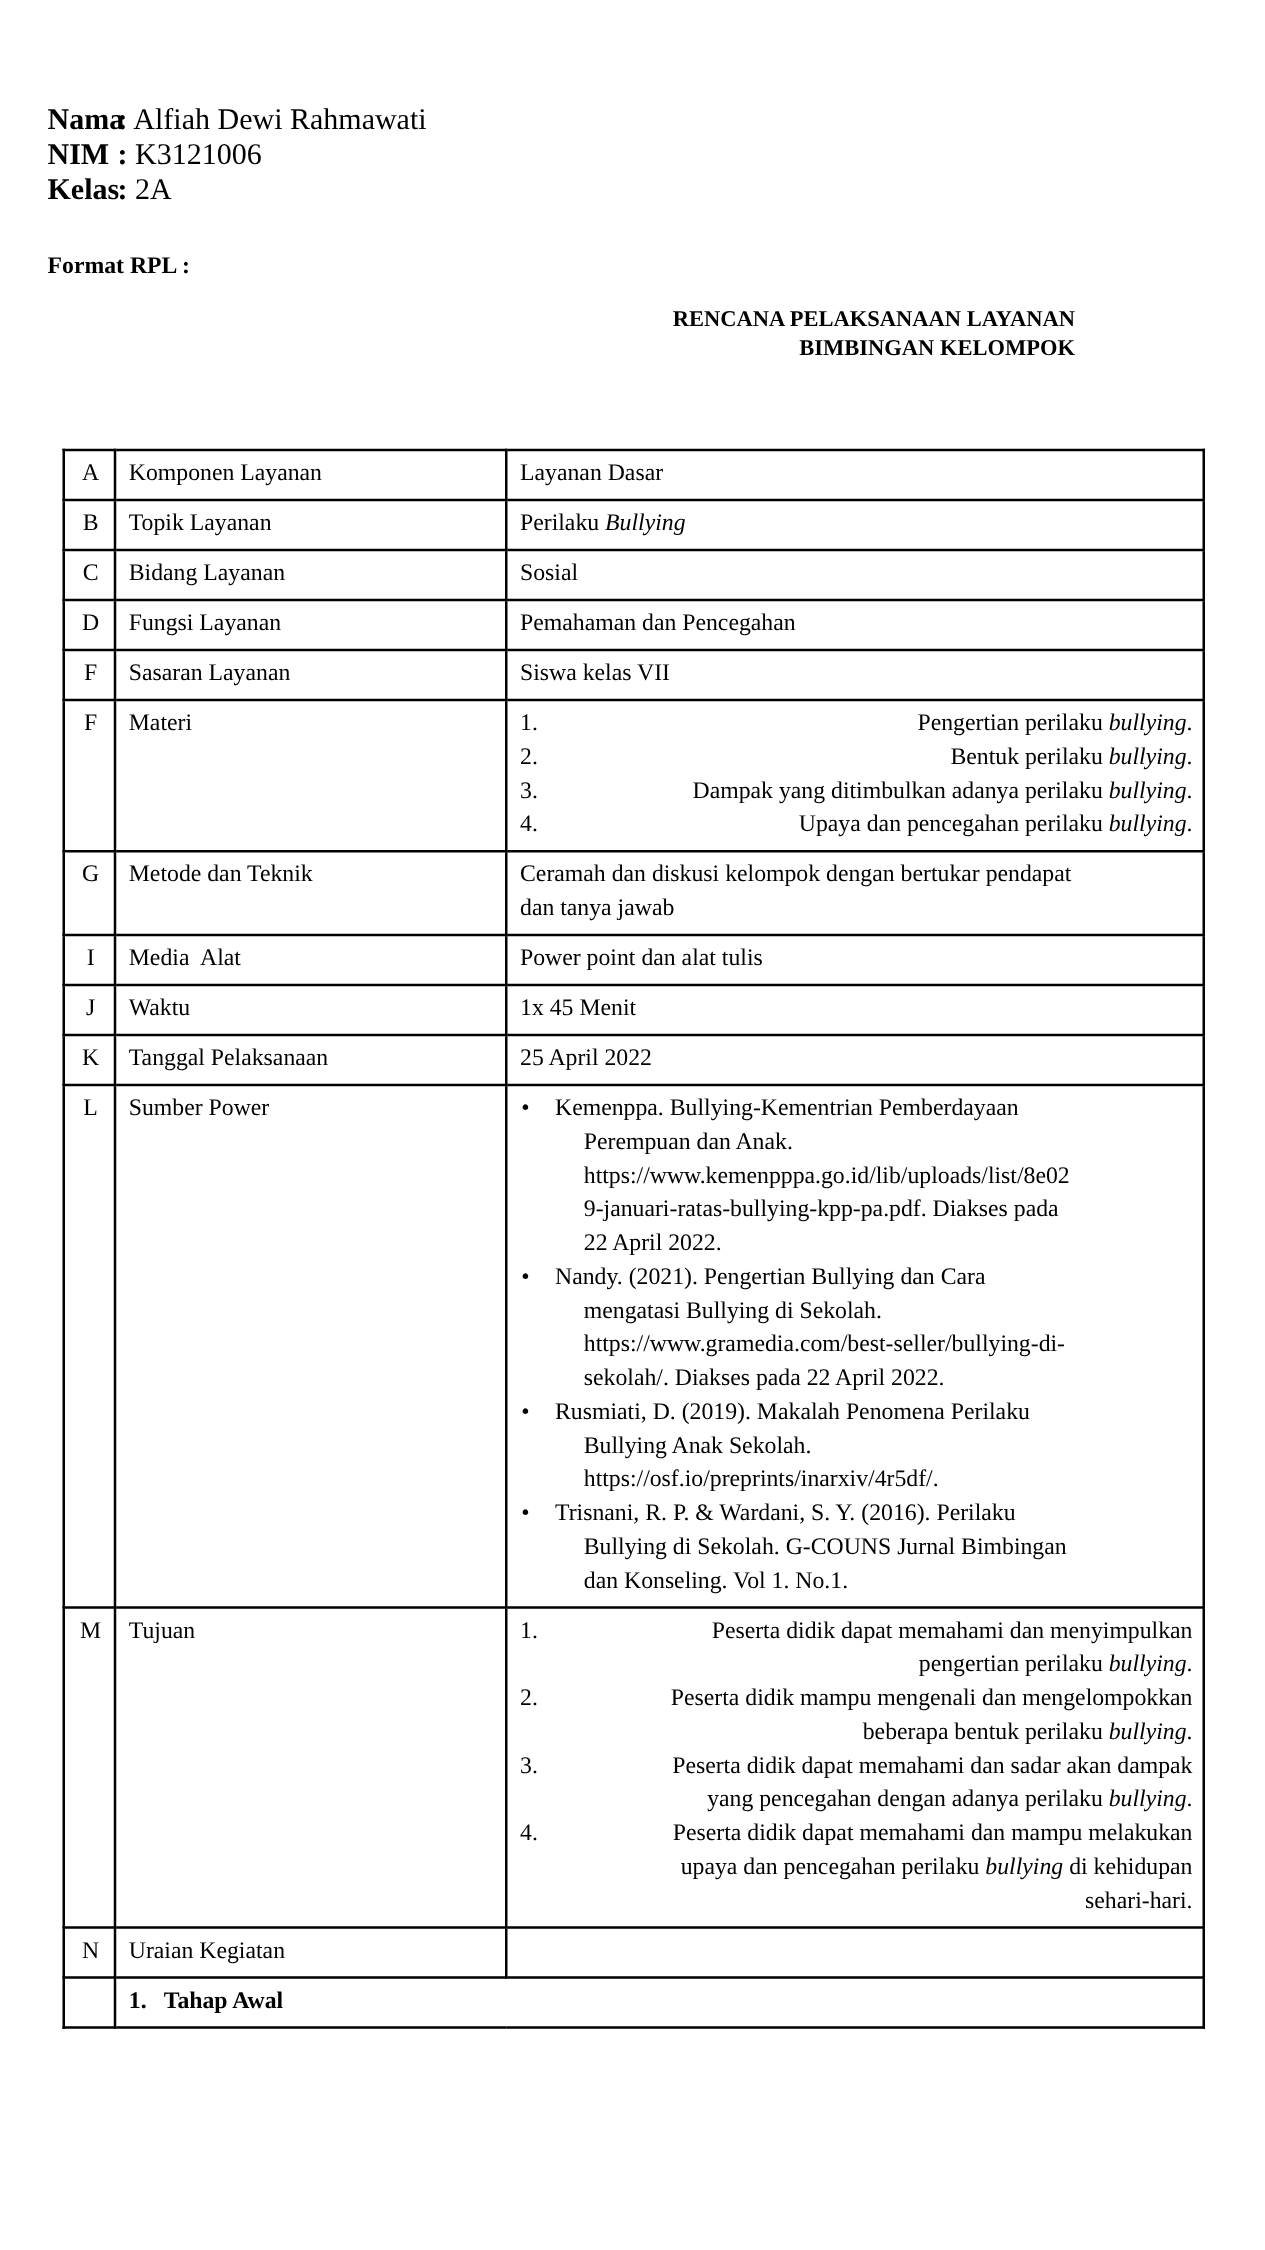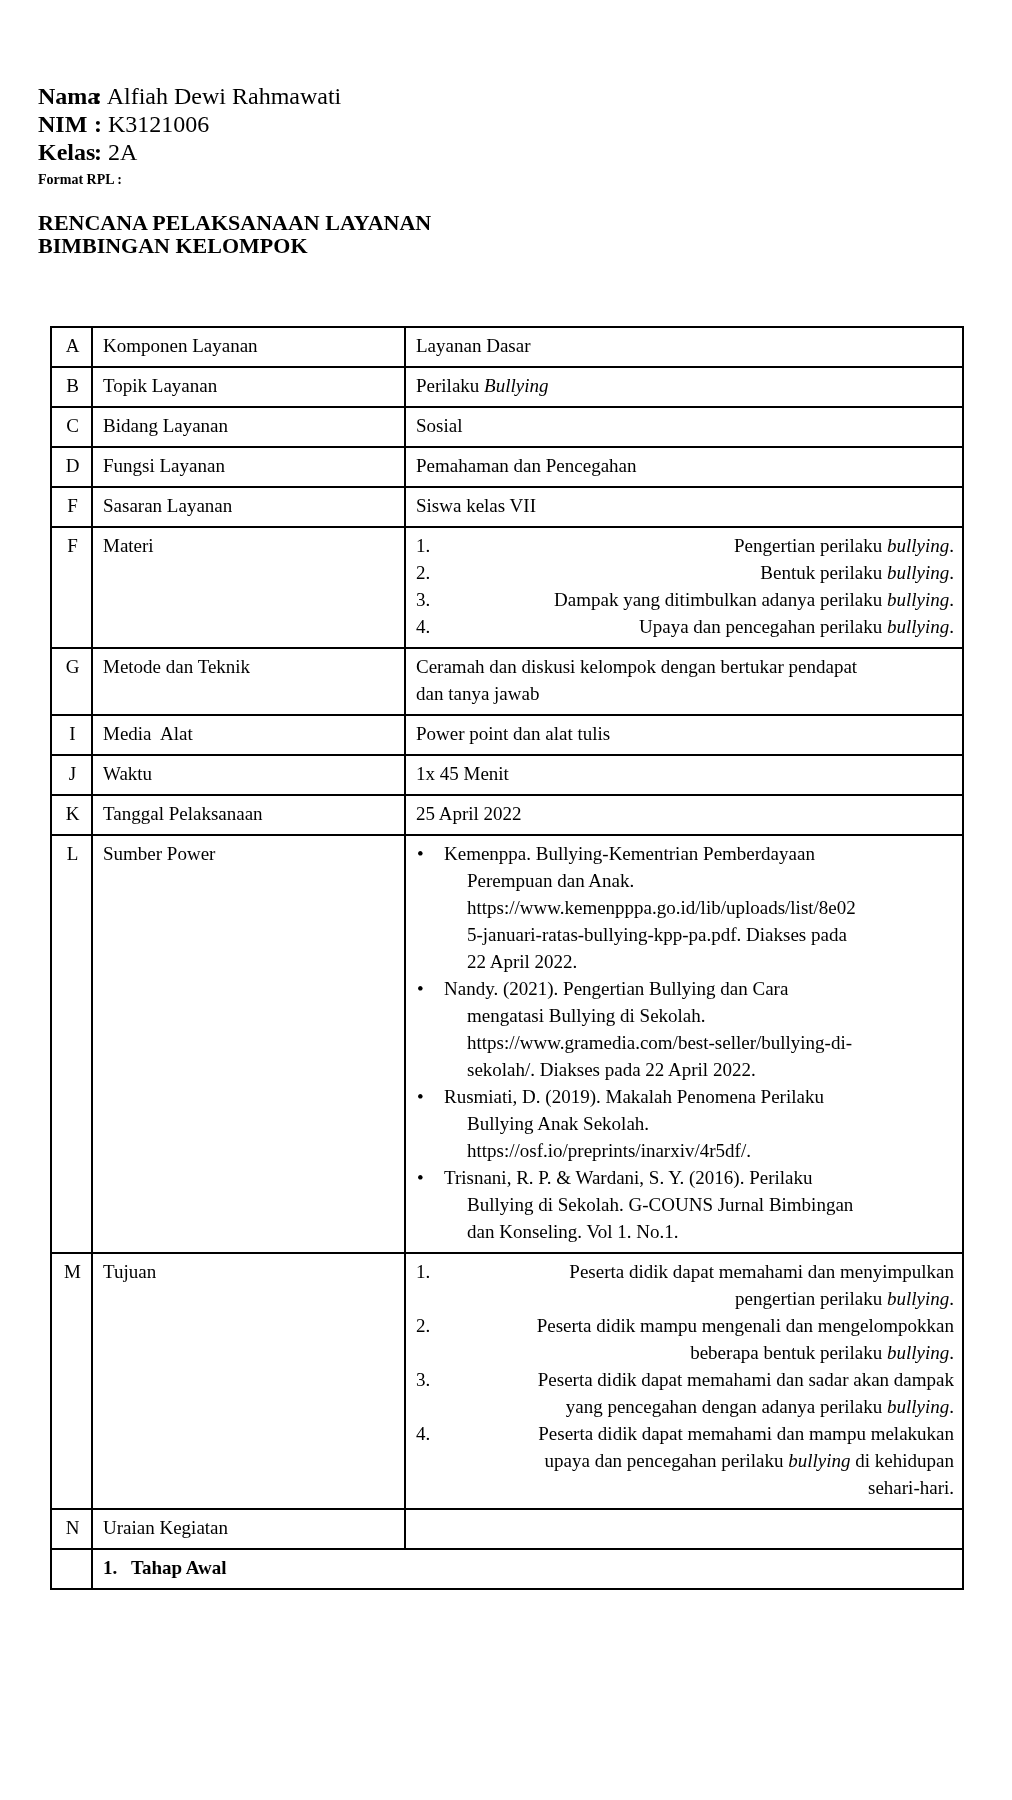--- a/index.html
+++ b/index.html
@@ -10,25 +10,25 @@
     font-family: "Liberation Serif", "DejaVu Serif", serif;
   }
   .page { padding: 82px 0 0 38px; }
 
   
   .hdr { font-size: 24px; line-height: 28px; }
   .hdr-label { display: inline-block; width: 56px; font-weight: bold; }
   .hdr-colon { font-weight: bold; }
   .hdr-value { font-weight: normal; }
 
-  .format-rpl { font-size: 14px; font-weight: bold; line-height: 28px; }
+  .format-rpl { margin-top: 33px; font-size: 19px; font-weight: bold; line-height: 28px; }
 
   .doc-title {
     margin-top: 17px; width: 822px;
-    text-align: left; font-size: 22px; font-weight: bold; line-height: 23px;
+    text-align: right; font-size: 18px; font-weight: bold; line-height: 23px;
   }
 
   
   table.rpl {
     border-collapse: collapse; table-layout: fixed;
     width: 912px; margin-top: 69px; margin-left: 12px;
   }
   table.rpl td {
     border: 2px solid #000; vertical-align: top;
     font-size: 19px; line-height: 27px;
@@ -168,21 +168,21 @@
       <td class="ll">Tanggal Pelaksanaan</td>
       <td class="vl"><span>25 April 2022</span></td>
     </tr>
 
     <tr>
       <td class="cl">L</td>
       <td class="ll">Sumber Power</td>
       <td class="vl">
         <div class="bli">
           <span class="blt">•</span>
-          <span><span>Kemenppa. Bullying-Kementrian Pemberdayaan </span><br><span>Perempuan dan Anak. </span><br><span>https://www.kemenpppa.go.id/lib/uploads/list/8e02</span><br><span>5-januari-ratas-bullying-kpp-pa.pdf. Diakses pada </span><br><span>22 April 2022.</span></span>
+          <span><span>Kemenppa. Bullying-Kementrian Pemberdayaan </span><br><span>Perempuan dan Anak. </span><br><span>https://www.kemenpppa.go.id/lib/uploads/list/8e02</span><br><span>9-januari-ratas-bullying-kpp-pa.pdf. Diakses pada </span><br><span>22 April 2022.</span></span>
         </div>
         <div class="bli">
           <span class="blt">•</span>
           <span><span>Nandy. (2021). Pengertian Bullying dan Cara </span><br><span>mengatasi Bullying di Sekolah. </span><br><span>https://www.gramedia.com/best-seller/bullying-di-</span><br><span>sekolah/. Diakses pada 22 April 2022.</span></span>
         </div>
         <div class="bli">
           <span class="blt">•</span>
           <span><span>Rusmiati, D. (2019). Makalah Penomena Perilaku </span><br><span>Bullying Anak Sekolah. </span><br><span>https://osf.io/preprints/inarxiv/4r5df/.</span></span>
         </div>
         <div class="bli">

